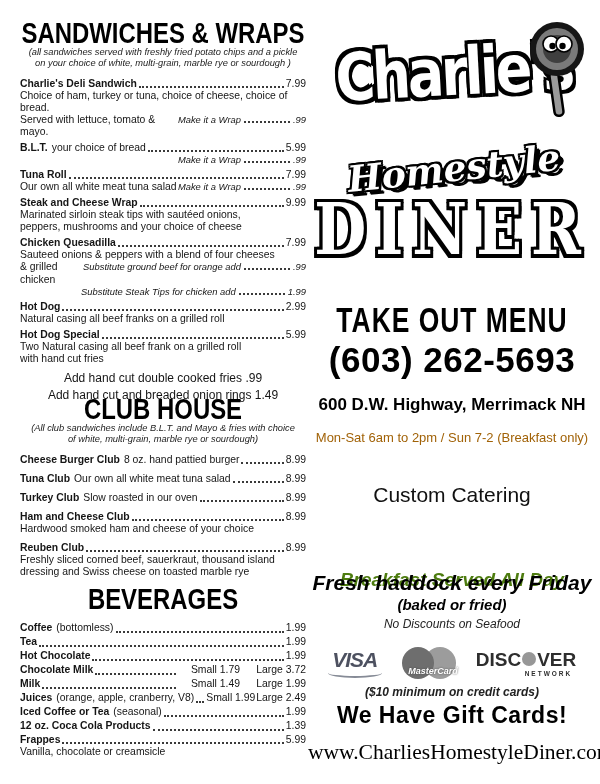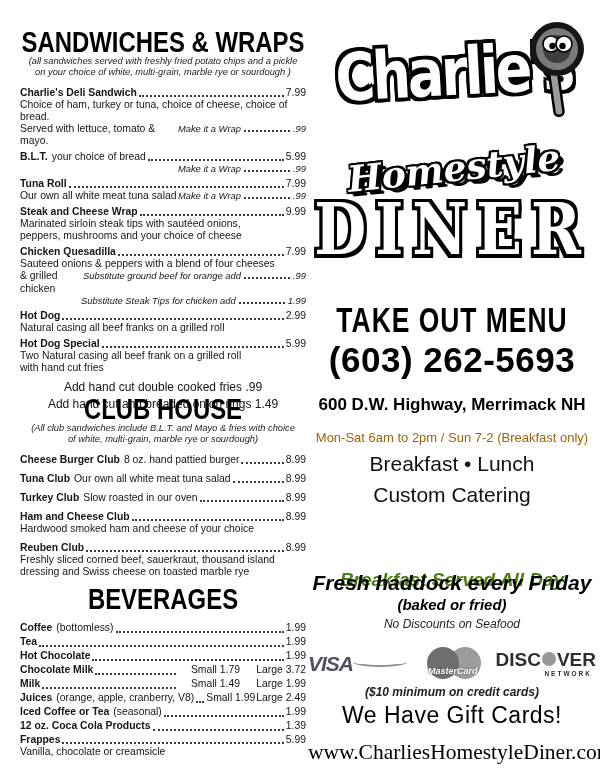--- a/index.html
+++ b/index.html
@@ -1,21 +1,21 @@
 <!DOCTYPE html>
 <html><head>
 <meta charset="utf-8">
 <style>
   html,body{margin:0;padding:0;background:#e8e8e8;}
   .page{position:relative;width:600px;height:784px;background:#ffffff;margin:0 auto;
         font-family:"Liberation Sans",sans-serif;color:#151515;overflow:hidden;}
 
   
   .lblock{position:absolute;left:20px;width:286px;}
-  .lb-sand{top:16px;margin-top:9px;}
+  .lb-sand{top:16px;}
   .lb-club{top:372px;margin-top:20px;}
   .lb-bev{top:582px;}
 
   .sec-title{font-weight:900;font-size:23px;text-align:center;line-height:27px;margin:0 0 4px 0;
              letter-spacing:0;transform:scale(1.04,1.28);transform-origin:center top;color:#000;}
   .sec-note{font-style:italic;font-size:9.3px;text-align:center;line-height:1.22;margin:4px 6px 8px;color:#1c1c1c;}
 
   .mi{margin-bottom:4px;}
   .ci{margin-bottom:7px;}
   .row{display:flex;align-items:baseline;font-size:10.4px;line-height:1.16;}
@@ -62,35 +62,35 @@
   .address{top:395px;font-weight:bold;font-size:17px;color:#000;}
   .hours{top:430px;font-size:13px;color:#a16207;}
   .svc1{top:452px;font-size:21px;color:#111;}
   .svc2{top:483px;font-size:21px;color:#111;}
   .ballday{top:569px;font-size:19px;font-weight:bold;font-style:italic;color:#4d7c0f;}
   .haddock{top:571px;font-size:21px;font-weight:bold;font-style:italic;color:#000;}
   .hsub{top:596px;font-size:15px;font-weight:bold;font-style:italic;color:#000;}
   .seafood{top:617px;font-size:12px;font-style:italic;color:#222;}
 
   .cards{top:644px;display:flex;justify-content:center;align-items:center;gap:18px;height:38px;}
-  .visa{display:flex;align-items:center;}
+  .visa{display:flex;flex-direction:column;align-items:center;}
   .visa-t{font-style:italic;font-weight:900;font-size:21px;letter-spacing:-1px;color:#4d5160;line-height:1;}
   .visa-swoosh{width:54px;height:8px;border-bottom:2.5px solid #868b96;border-radius:50%;margin-top:-2px;}
   .mc{position:relative;width:58px;height:34px;}
   .mc-c1{position:absolute;left:2px;top:1px;width:32px;height:32px;border-radius:50%;background:#6e6e6e;}
   .mc-c2{position:absolute;left:24px;top:1px;width:32px;height:32px;border-radius:50%;background:#9c9c9c;}
   .mc-t{position:absolute;left:0;top:12px;width:100%;text-align:right;font-style:italic;font-weight:bold;
         font-size:9px;color:#fff;text-shadow:0 0 2px #444;z-index:2;margin-top:8px;}
   .disc{display:flex;flex-direction:column;align-items:center;}
   .disc-top{display:flex;align-items:center;font-weight:900;font-size:19px;color:#2e2e2e;letter-spacing:0;line-height:1;}
   .disc-o{display:inline-block;width:14px;height:14px;border-radius:50%;background:#979797;margin:0 1px;}
   .disc-net{font-size:6.5px;font-weight:bold;letter-spacing:2px;color:#2e2e2e;margin-top:1px;align-self:flex-end;margin-right:4px;}
 
   .credit{top:685px;font-size:12px;font-style:italic;font-weight:bold;color:#222;}
-  .gift{top:702px;font-size:23px;font-weight:400;letter-spacing:0.5px;color:#000;}
+  .gift{top:702px;font-size:23px;font-weight:700;letter-spacing:0.5px;color:#000;}
   .website{top:740px;font-family:"Liberation Serif",serif;font-size:21.5px;color:#000;}
 </style>
 </head>
 <body>
 
 <div class="page">
 
   <div class="lblock lb-sand">
     <h1 class="sec-title">SANDWICHES &amp; WRAPS</h1>
     <p class="sec-note">(all sandwiches served with freshly fried potato chips and a pickle on your choice of white, multi-grain, marble rye or sourdough )</p>
@@ -326,21 +326,20 @@
       <circle cx="36.5" cy="26" r="3.2" fill="#000"></circle>
     </svg>
 
     <div class="rabs logo-homestyle">Homestyle</div>
     <div class="rabs logo-diner otl">DINER</div>
 
     <div class="rabs takeout">TAKE OUT MENU</div>
     <div class="rabs phone">(603) 262-5693</div>
     <div class="rabs address">600 D.W. Highway, Merrimack NH</div>
     <div class="rabs hours">Mon-Sat 6am to 2pm / Sun 7-2 (Breakfast only)</div>
-    <div class="rabs svc1">Breakfast • Lunch</div>
     <div class="rabs svc2">Custom Catering</div>
     <div class="rabs ballday">Breakfast Served All Day</div>
     <div class="rabs haddock">Fresh haddock every Friday</div>
     <div class="rabs hsub">(baked or fried)</div>
     <div class="rabs seafood">No Discounts on Seafood</div>
 
     <div class="rabs cards">
       <div class="visa">
         <span class="visa-t">VISA</span>
         <span class="visa-swoosh"></span>

